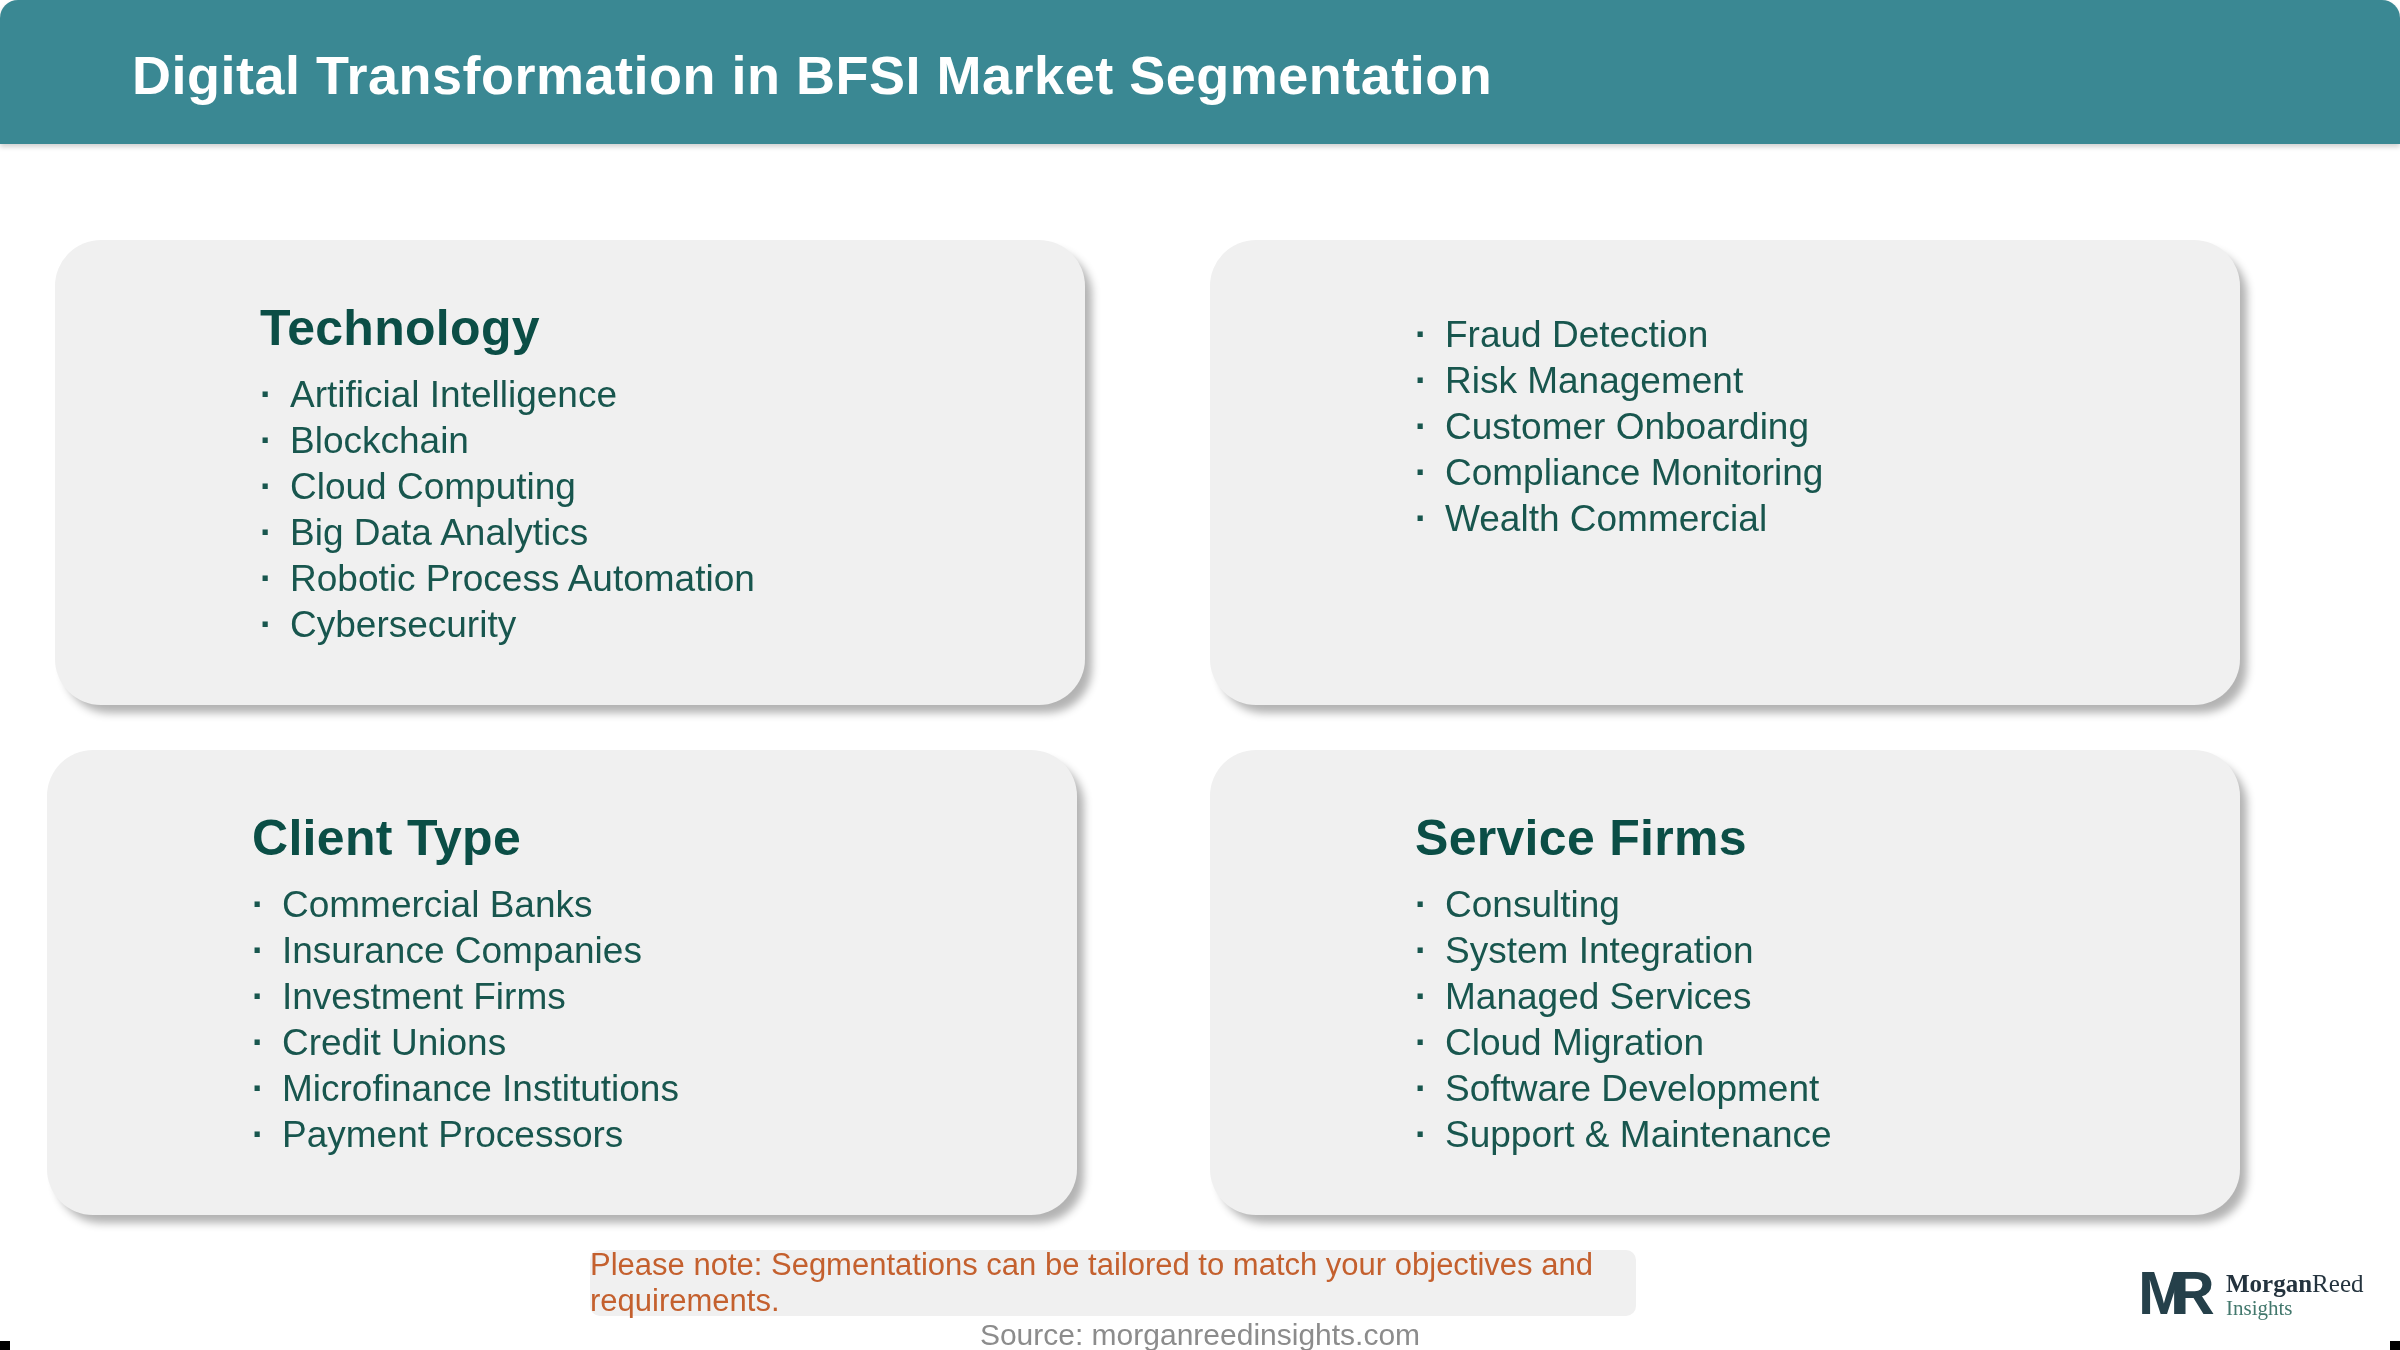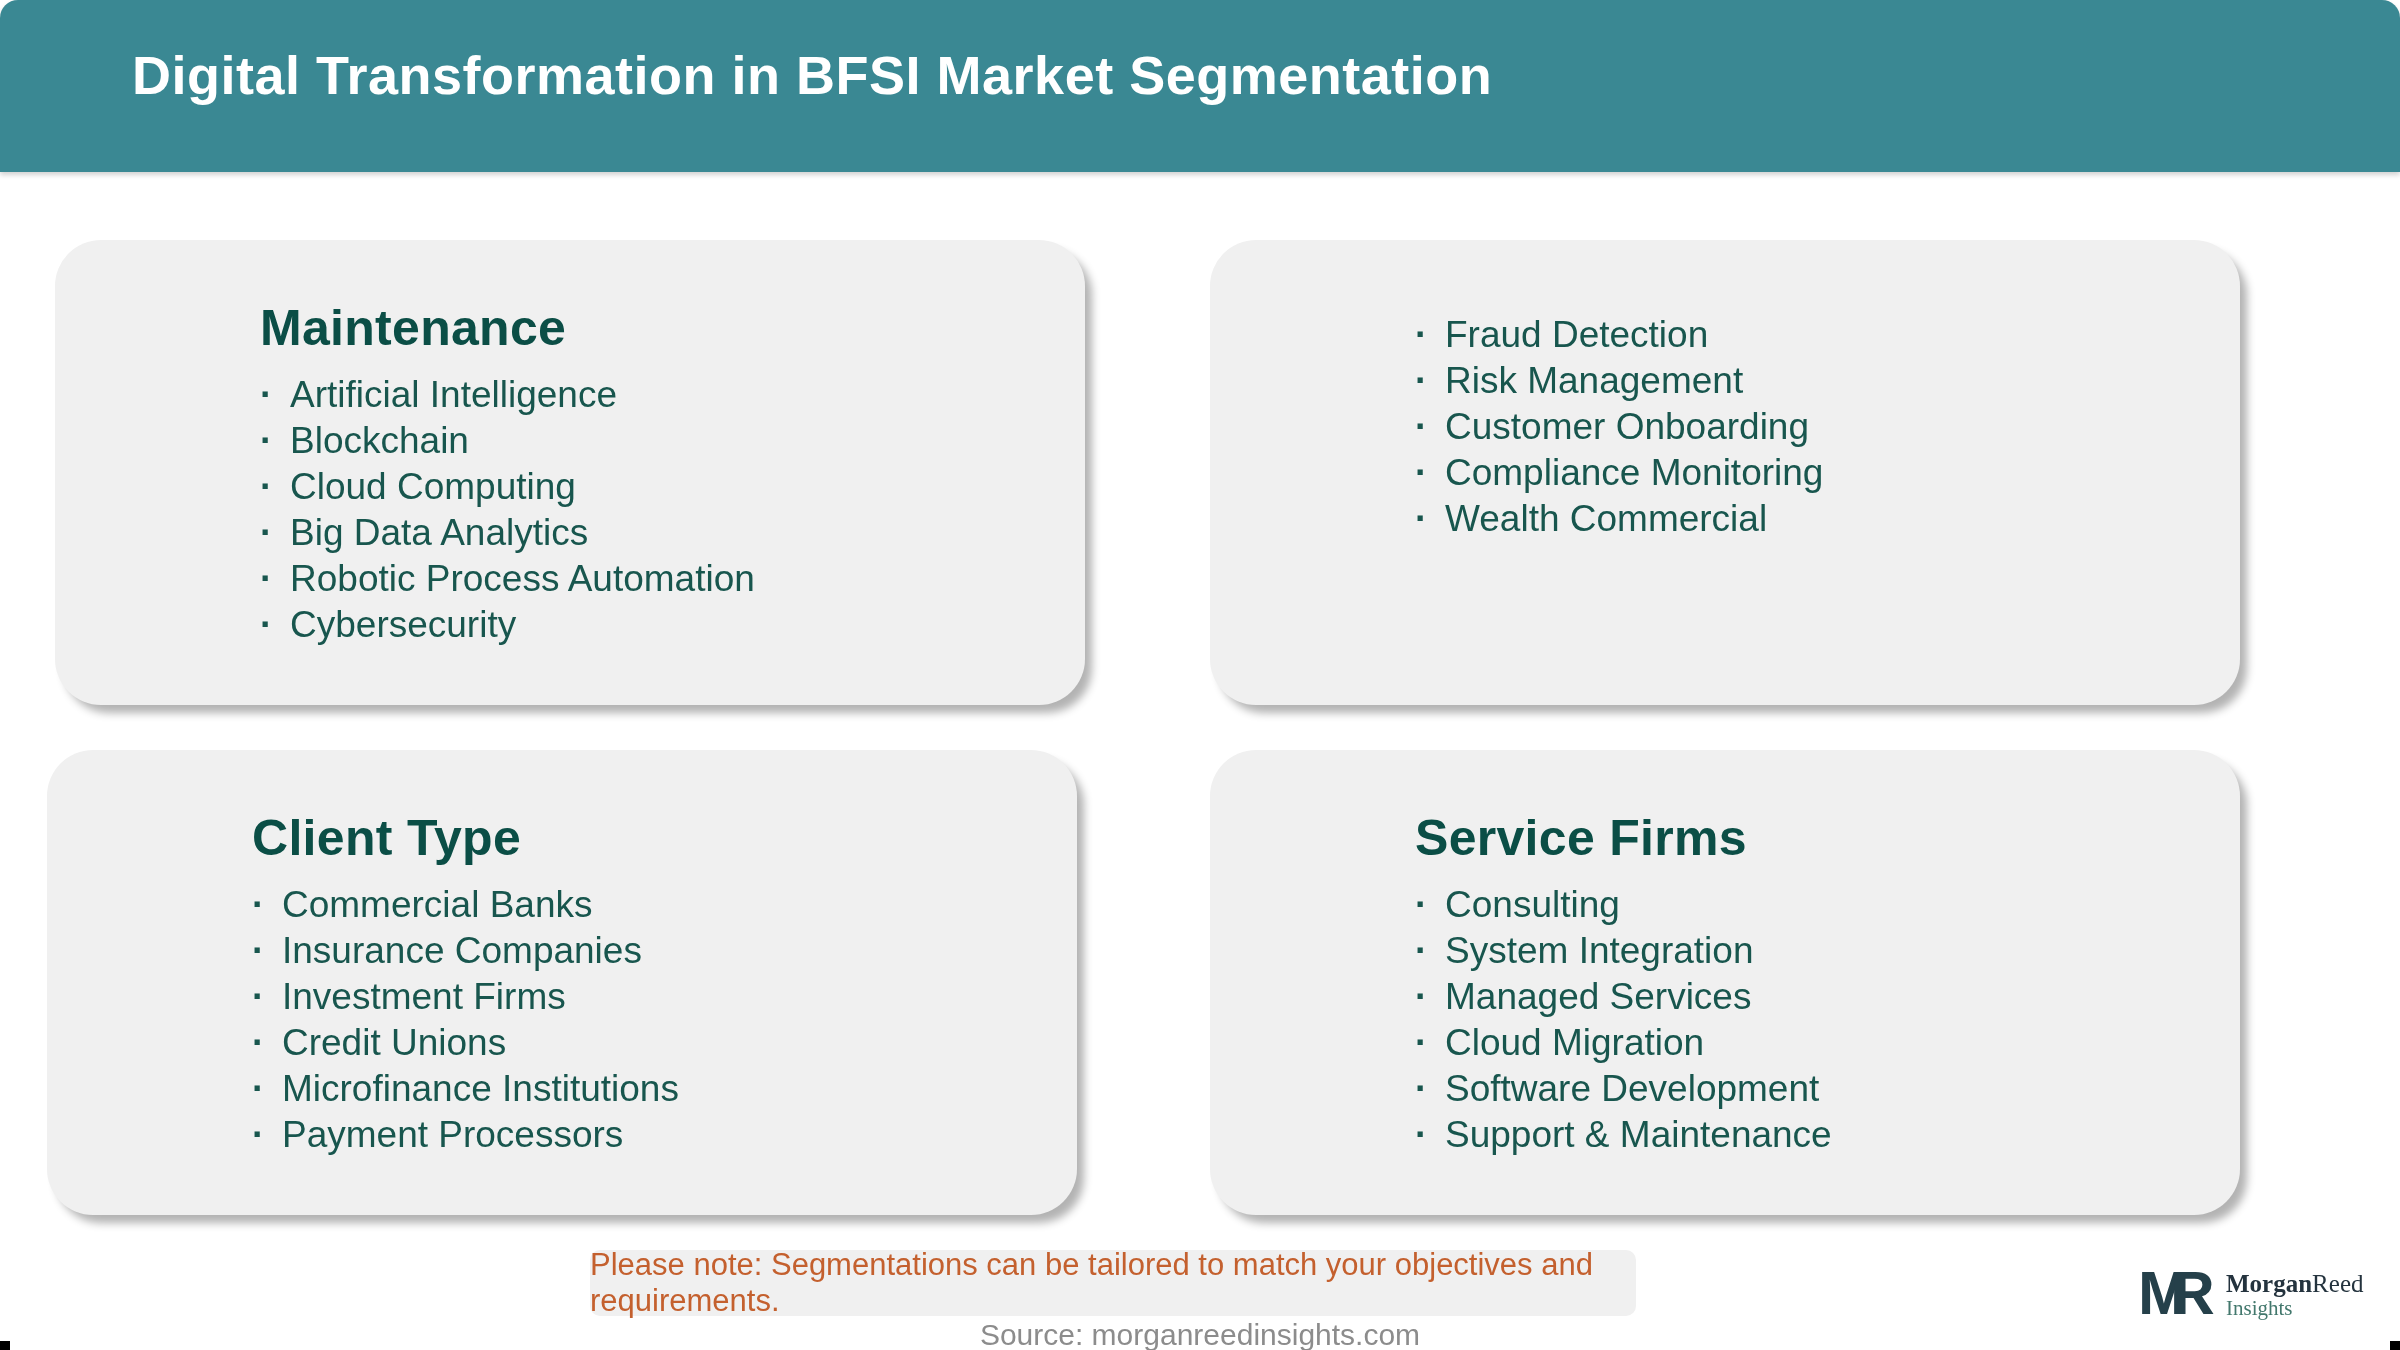--- a/index.html
+++ b/index.html
@@ -15,21 +15,21 @@
   }
   *{box-sizing:border-box;margin:0;padding:0;}
   html,body{width:2400px;height:1350px;overflow:hidden;}
   body{
     position:relative;
     background:#ffffff;
     font-family:"Liberation Sans","DejaVu Sans",sans-serif;
   }
   
   .header{
-    position:absolute;left:0;top:0;width:2400px;height:172px;
+    position:absolute;left:0;top:0;width:2400px;height:144px;
     background:var(--teal);
     border-radius:18px 18px 0 0;
     box-shadow:0 3px 5px rgba(0,0,0,0.18);
   }
   .header h1{
     padding:44px 0 0 132px;
     font-size:54px;line-height:62px;font-weight:bold;
     color:#ffffff;letter-spacing:0.5px;
   }
   
@@ -107,21 +107,21 @@
   .corner.right{right:0;}
 </style>
 </head>
 <body>
 
 <header class="header">
   <h1>Digital Transformation in BFSI Market Segmentation</h1>
 </header>
 
 <section class="card c0">
-  <h2>Maintenance</h2>
+  <h2>Technology</h2>
   <ul>
     <li>Artificial Intelligence</li>
     <li>Blockchain</li>
     <li>Cloud Computing</li>
     <li>Big Data Analytics</li>
     <li>Robotic Process Automation</li>
     <li>Cybersecurity</li>
   </ul>
 </section>
 

